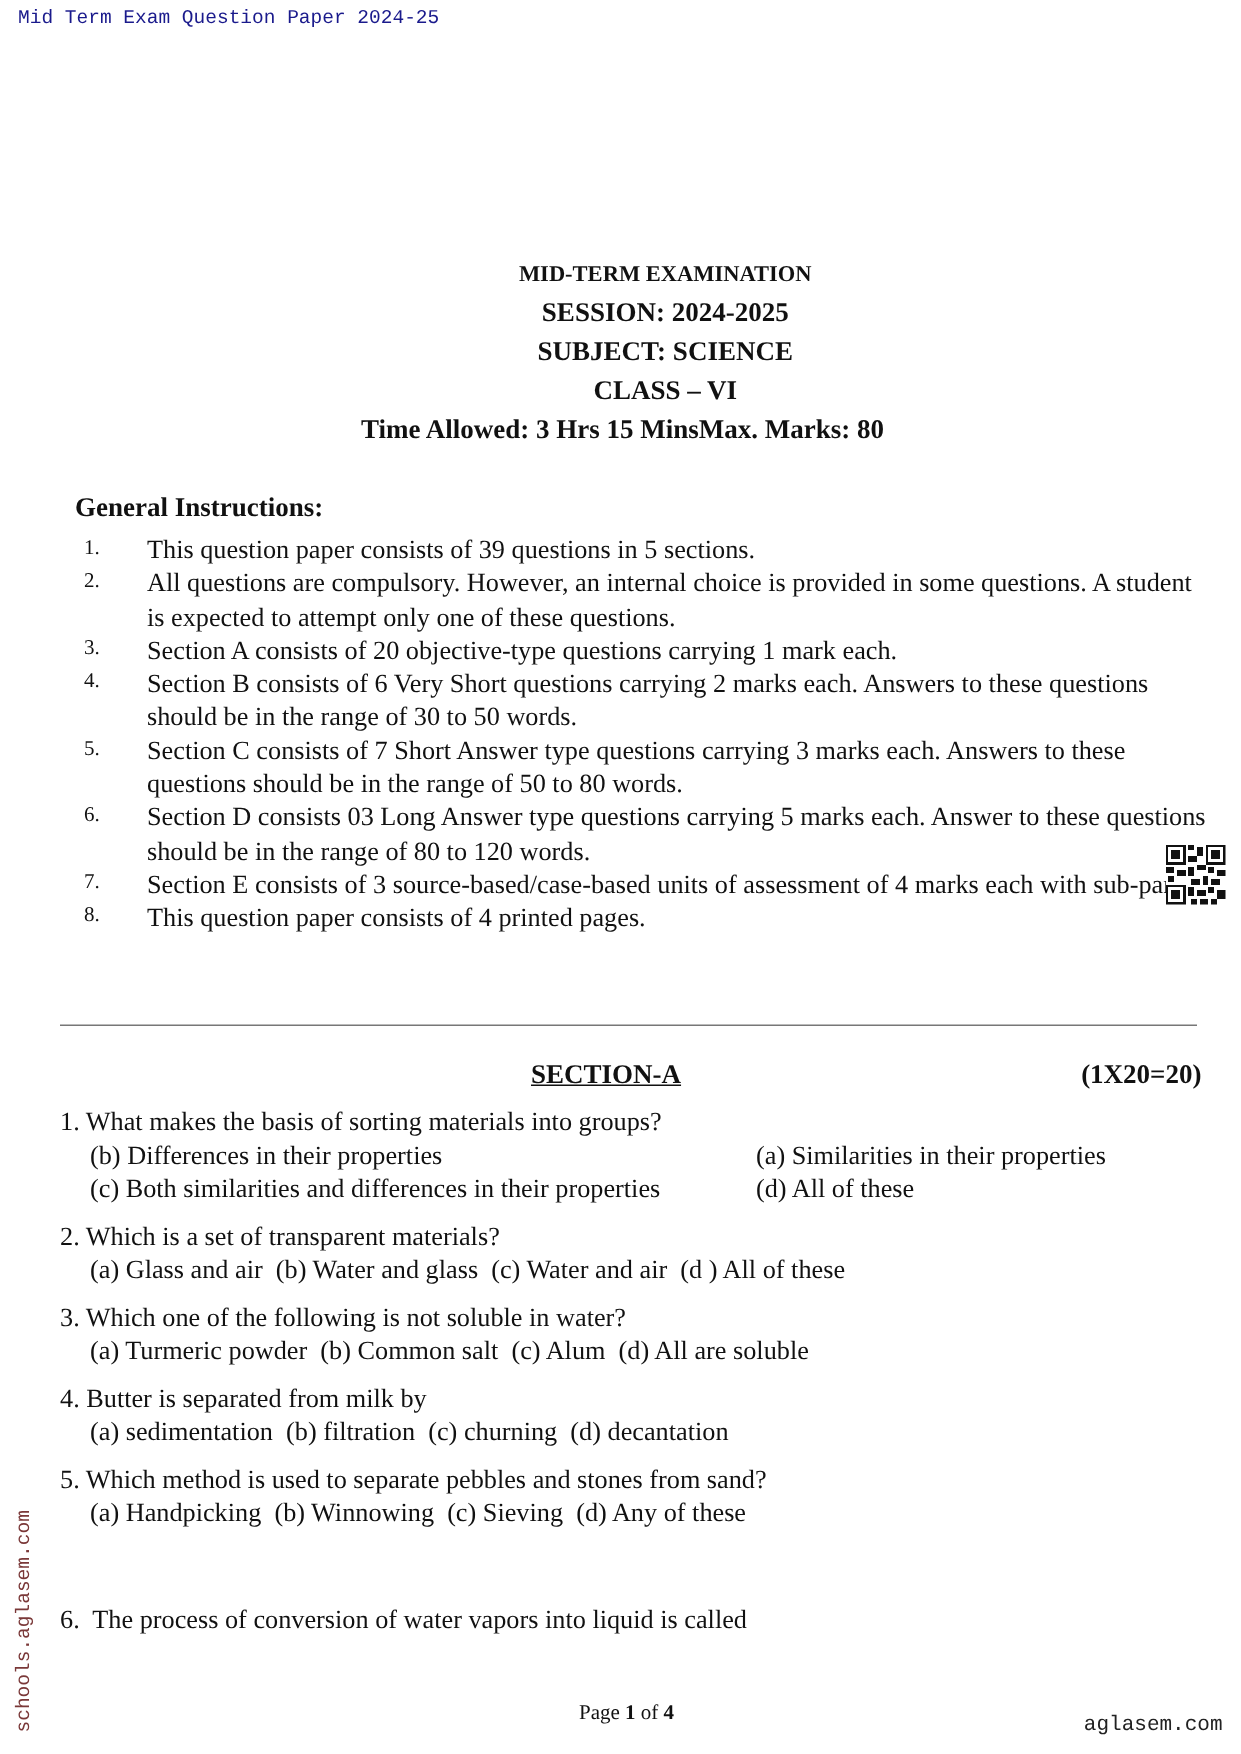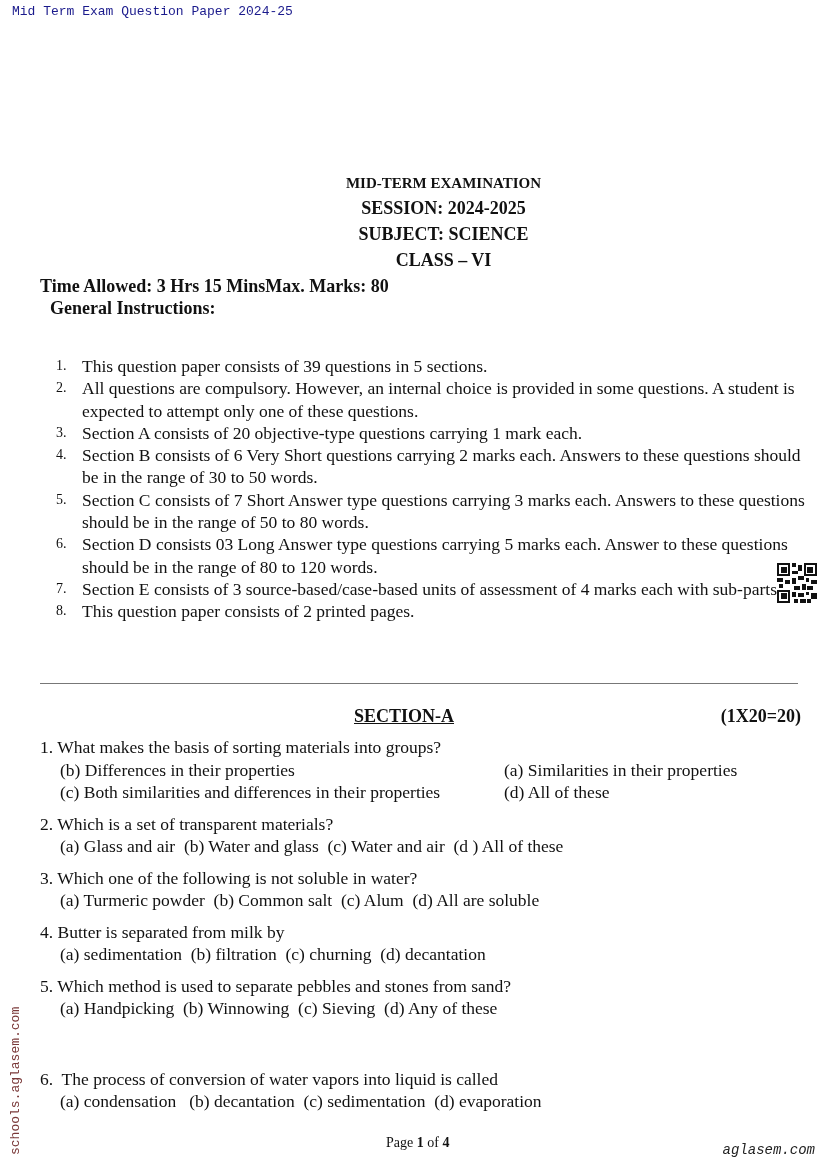--- a/index.html
+++ b/index.html
@@ -13,31 +13,31 @@
       font-size: 13px; color: #1a1a8c; padding-left: 12px;
     }
     .title-block { position: absolute; top: 175px; left: 0; width: 827px; text-align: center; font-weight: bold; }
     .title-line { position: absolute; width: 100%; text-align: center; }
     .t1 { top: 0px; font-size: 15px; left: 30px; }
     .t2 { top: 23px; font-size: 18px; left: 30px; }
     .t3 { top: 49px; font-size: 18px; left: 30px; }
     .t4 { top: 75px; font-size: 18px; left: 30px; }
     .time-row {
       position: absolute; top: 276px; left: 40px; width: 750px;
-      display: flex; justify-content: flex-start;
+      display: flex; justify-content: center;
       font-weight: bold; font-size: 18px;
     }
-    .gi-title { position: absolute; top: 298px; left: 50px; font-weight: bold; font-size: 18px; }
+    .gi-title { position: absolute; top: 328px; left: 50px; font-weight: bold; font-size: 18px; }
     .instructions {
       position: absolute; top: 355px; left: 50px; width: 755px;
       margin: 0; padding: 0; list-style: none; font-size: 17.5px; line-height: 22.3px;
     }
     .instructions li { display: flex; }
     .instructions .num { width: 32px; flex: 0 0 32px; font-size: 14px; padding-left: 6px; box-sizing: border-box; }
-    .instructions .txt { flex: 1; }
+    .instructions .txt { flex: 1; margin-left: 16px; }
     .qr {
       position: absolute; top: 563px; left: 777px; width: 40px; height: 40px;
     }
     .rule {
       position: absolute; top: 683px; left: 40px; width: 758px; height: 0;
       border-top: 1.5px solid #777;
     }
     .section-row { position: absolute; top: 706px; left: 0; width: 827px; font-weight: bold; font-size: 18px; }
     .section-title { position: absolute; left: 354px; text-decoration: underline; }
     .section-marks { position: absolute; right: 26px; }
@@ -50,21 +50,21 @@
       position: absolute; left: 8px; bottom: 14px;
       transform-origin: left bottom; transform: rotate(-90deg) translate(0, 100%);
       font-family: "Liberation Mono", "DejaVu Sans Mono", monospace;
       font-size: 13px; color: #7a3838; white-space: nowrap;
     }
     .page-footer { position: absolute; top: 1135px; left: 386px; font-size: 14px; }
     .page-footer b { font-weight: bold; }
     .site-footer {
       position: absolute; top: 1142px; right: 12px;
       font-family: "Liberation Mono", "DejaVu Sans Mono", monospace;
-      font-size: 14px; color: #222; font-style: italic;
+      font-size: 14px; color: #222;
     }
   </style>
 </head>
 <body>
 
 <div class="top-header">Mid Term Exam Question Paper 2024-25</div>
 
 <div class="title-block">
   <div class="title-line t1">MID-TERM EXAMINATION</div>
   <div class="title-line t2">SESSION: 2024-2025</div>
@@ -103,21 +103,21 @@
   <li>
       <span class="num">6.</span>
       <span class="txt">Section D consists 03 Long Answer type questions carrying 5 marks each. Answer to these questions should be in the range of 80 to 120 words.</span>
     </li>
   <li>
       <span class="num">7.</span>
       <span class="txt">Section E consists of 3 source-based/case-based units of assessment of 4 marks each with sub-parts.</span>
     </li>
   <li>
       <span class="num">8.</span>
-      <span class="txt">This question paper consists of 2 printed pages.</span>
+      <span class="txt">This question paper consists of 4 printed pages.</span>
     </li>
 </ol>
 
 <svg class="qr" viewBox="0 0 21 21" shape-rendering="crispEdges">
   <rect width="21" height="21" fill="#fff"></rect>
   <g fill="#111">
     <rect x="0" y="0" width="7" height="7"></rect>
       <rect x="1" y="1" width="5" height="5" fill="#fff"></rect>
       <rect x="2" y="2" width="3" height="3"></rect>
     <rect x="14" y="0" width="7" height="7"></rect>
@@ -177,21 +177,20 @@
   <div class="q">
     <div>4. Butter is separated from milk by</div>
     <div class="opt-line">(a) sedimentation  (b) filtration  (c) churning  (d) decantation</div>
   </div>
   <div class="q">
     <div>5. Which method is used to separate pebbles and stones from sand?</div>
     <div class="opt-line">(a) Handpicking  (b) Winnowing  (c) Sieving  (d) Any of these</div>
   </div>
   <div class="q tight">
     <div style="white-space:pre">6.  The process of conversion of water vapors into liquid is called</div>
-    <div class="opt-line">(a) condensation   (b) decantation  (c) sedimentation  (d) evaporation</div>
   </div>
 </div>
 
 <div class="side-watermark">schools.aglasem.com</div>
 
 <div class="page-footer">
   <span>Page </span><b>1</b><span> of </span><b>4</b>
 </div>
 
 <div class="site-footer">aglasem.com</div>

